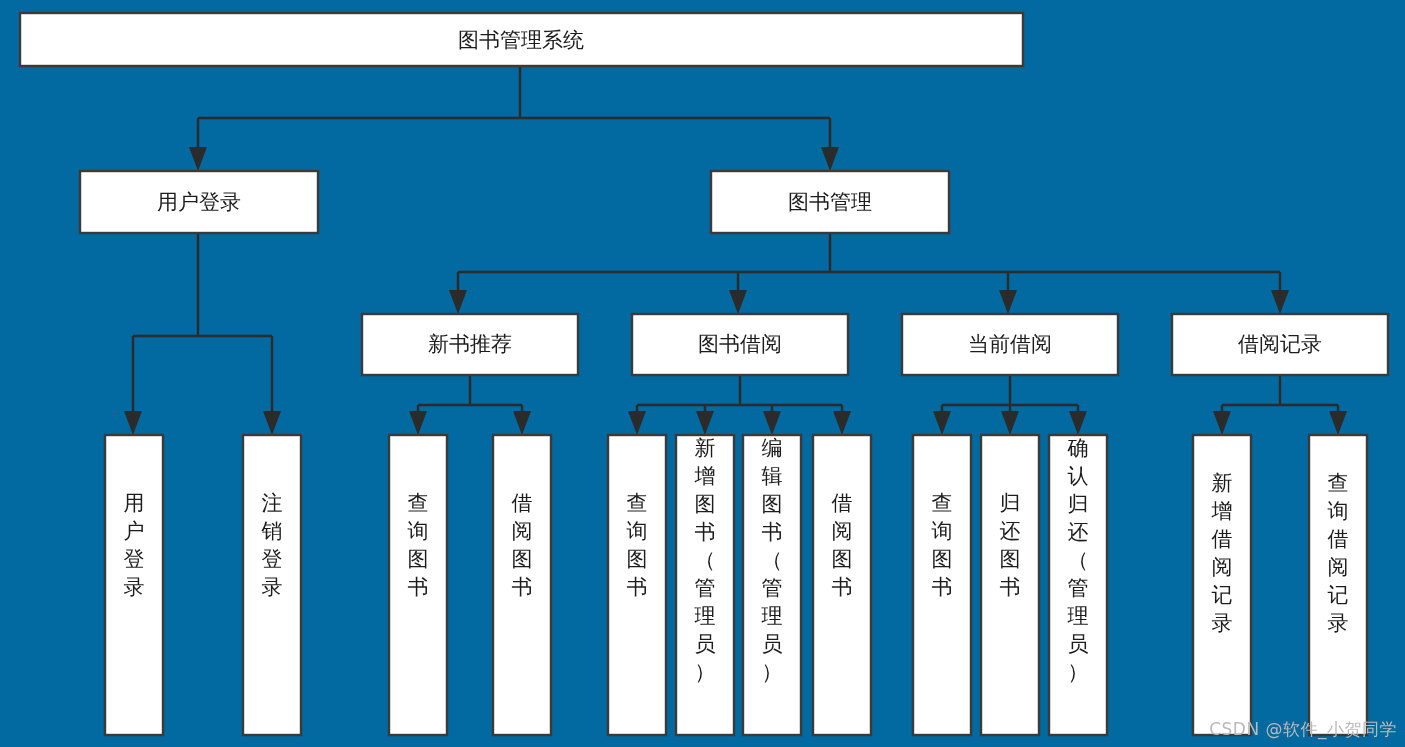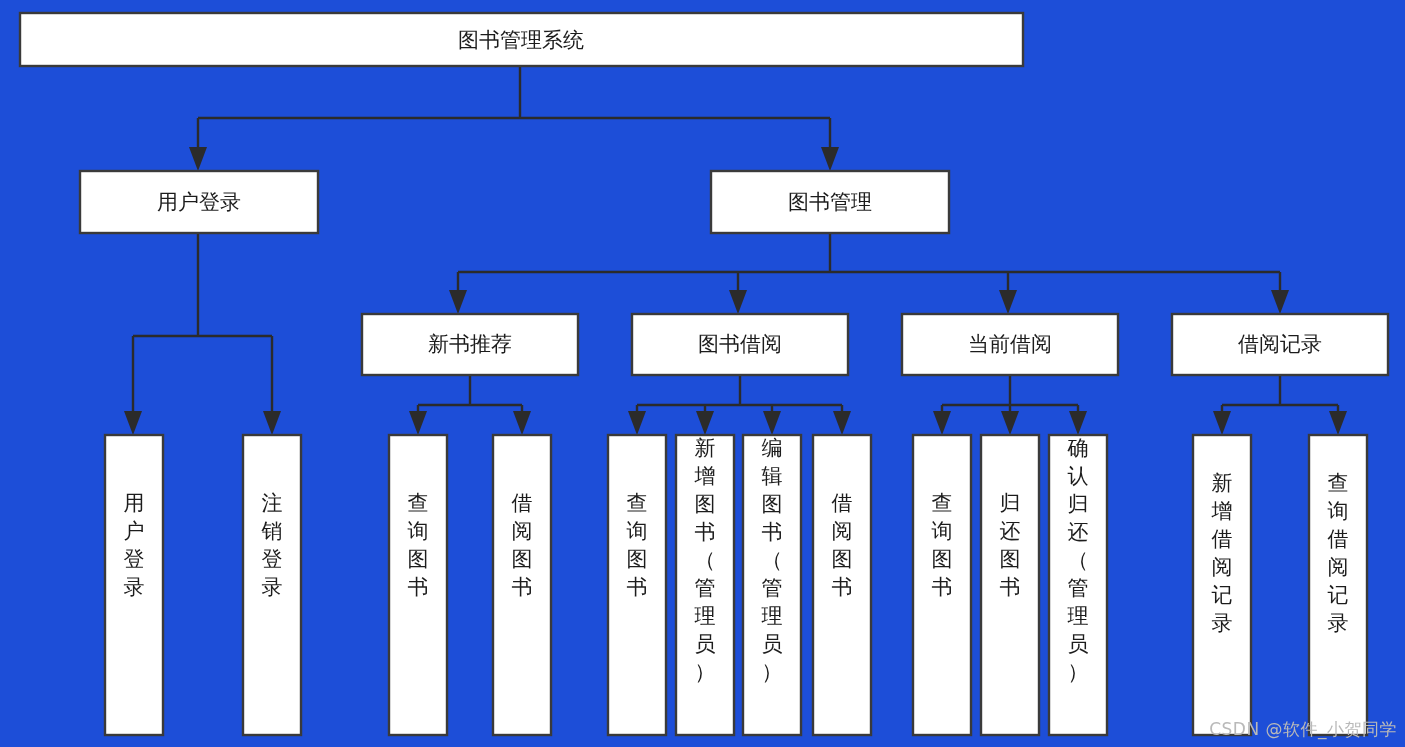--- a/index.html
+++ b/index.html
@@ -11,21 +11,21 @@
   body {
     width: 1405px;
     height: 747px;
     font-family: "DejaVu Sans", "Liberation Sans", sans-serif;
     overflow: hidden;
   }
   #diagram-root {
     position: relative;
     width: 1405px;
     height: 747px;
-    background: #1d4ed8;
+    background: #0369a1;
   }
   svg#flow {
     position: absolute;
     left: 0;
     top: 0;
     width: 1405px;
     height: 747px;
     display: block;
   }
   .node-box {

